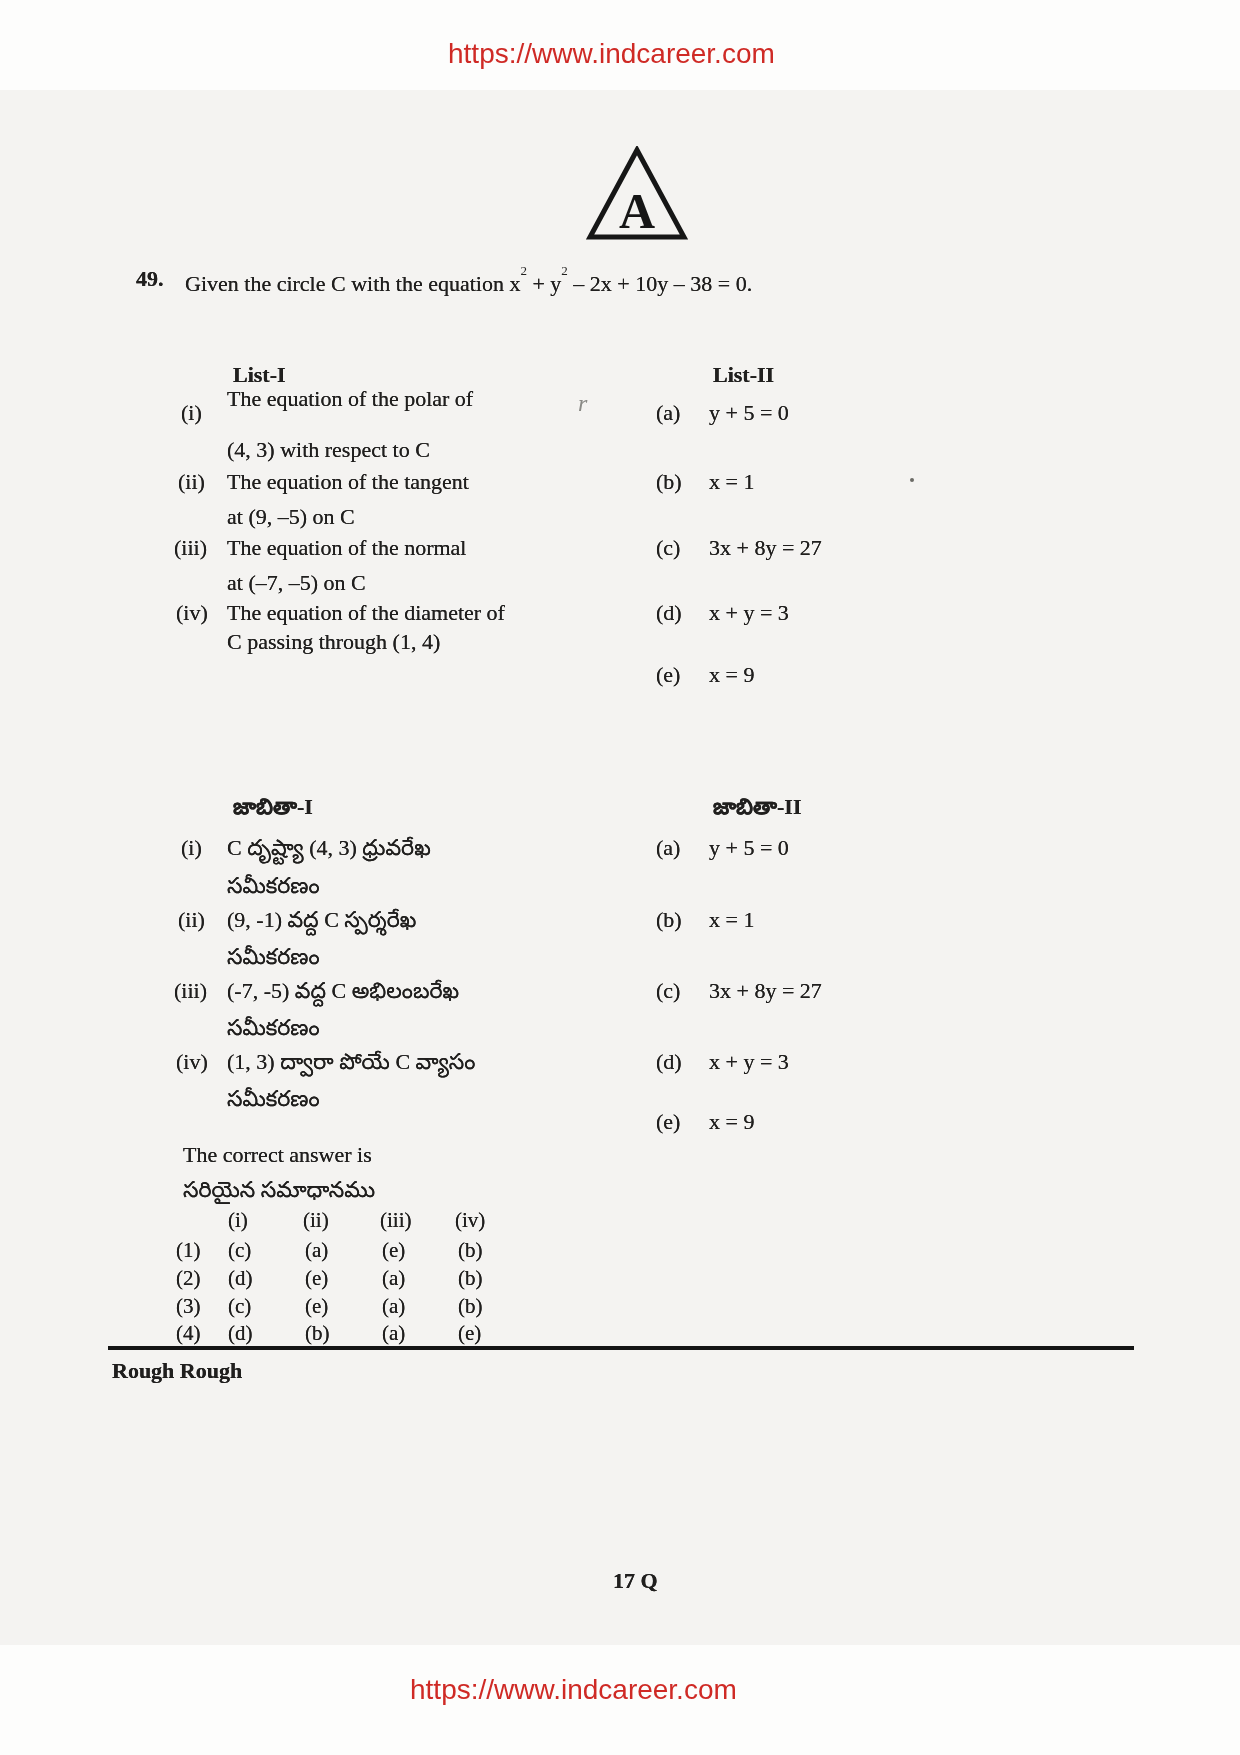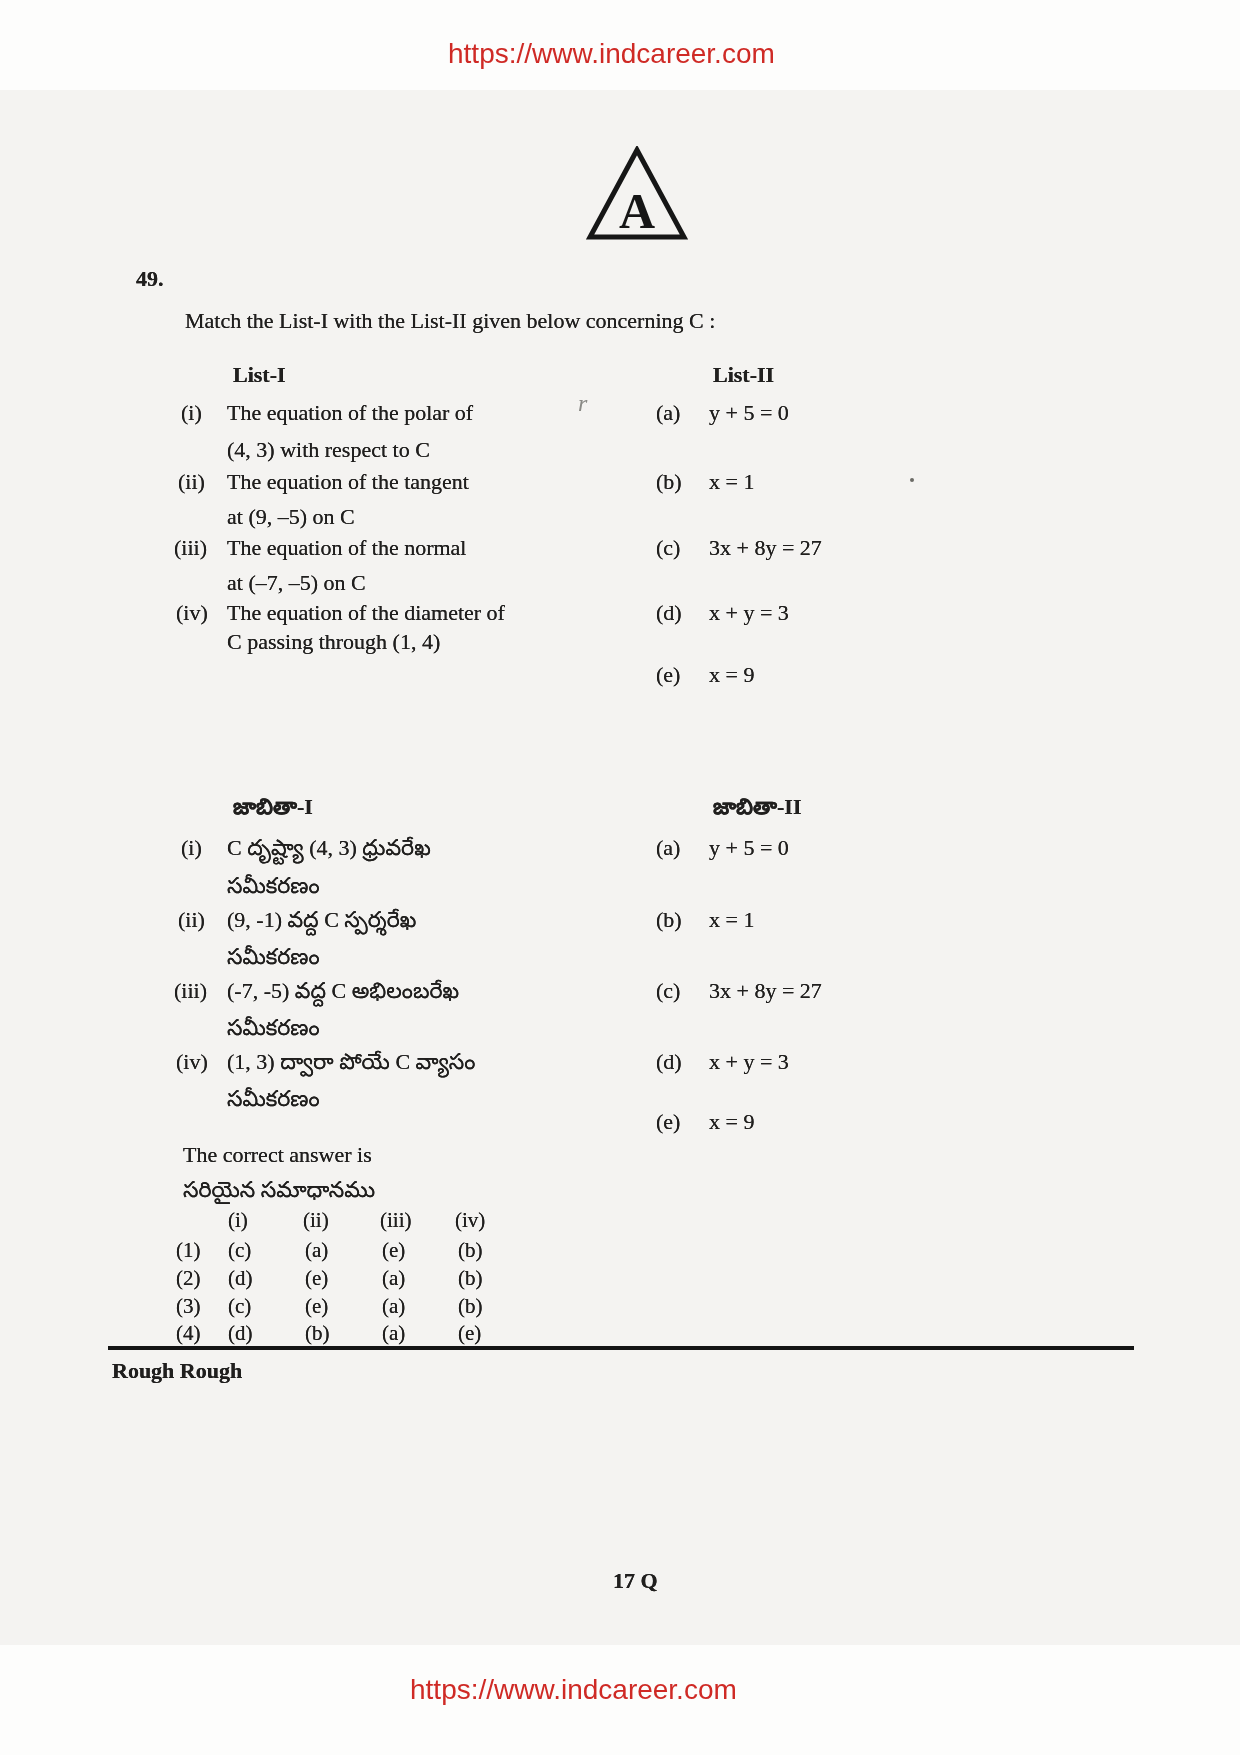--- a/index.html
+++ b/index.html
@@ -34,27 +34,27 @@
   <div class="band"></div>
 
   <div class="url" style="left:448px; top:38px">https://www.indcareer.com</div>
 
   <svg class="logo" width="102" height="96" viewBox="0 0 102 96">
     <polygon points="51,4 4,91 98,91" fill="none" stroke="#161616" stroke-width="5"></polygon>
     <text x="51" y="82" text-anchor="middle" font-family="Liberation Serif, serif" font-size="50" font-weight="bold" fill="#161616">A</text>
   </svg>
 
   <span class="t b" style="left:136px; top:264px">49.</span>
-  <span class="t" style="left:185px; top:306px">Match the List-I with the List-II given below concerning C :</span>
+  <span class="t" style="left:185px; top:264px"><span>Given the circle C with the equation </span><span>x</span><sup>2</sup><span> + y</span><sup>2</sup><span> – 2x + 10y – 38 = 0.</span></span>
 
   <span class="t b" style="left:233px; top:360px">List-I</span>
   <span class="t b" style="left:713px; top:360px">List-II</span>
 
   <span class="t" style="left:181px; top:398px">(i)</span>
-  <span class="t" style="left:227px; top:398px">The equation of the polar of</span>
+  <span class="t" style="left:227px; top:384px">The equation of the polar of</span>
   <span class="stray">r</span>
   <span class="t" style="left:656px; top:398px">(a)</span>
   <span class="t" style="left:709px; top:398px">y + 5 = 0</span>
   <span class="t" style="left:227px; top:435px">(4, 3) with respect to C</span>
 
   <span class="t" style="left:178px; top:467px">(ii)</span>
   <span class="t" style="left:227px; top:467px">The equation of the tangent</span>
   <span class="t" style="left:656px; top:467px">(b)</span>
   <span class="t" style="left:709px; top:467px">x = 1</span>
   <span class="inkdot"></span>

